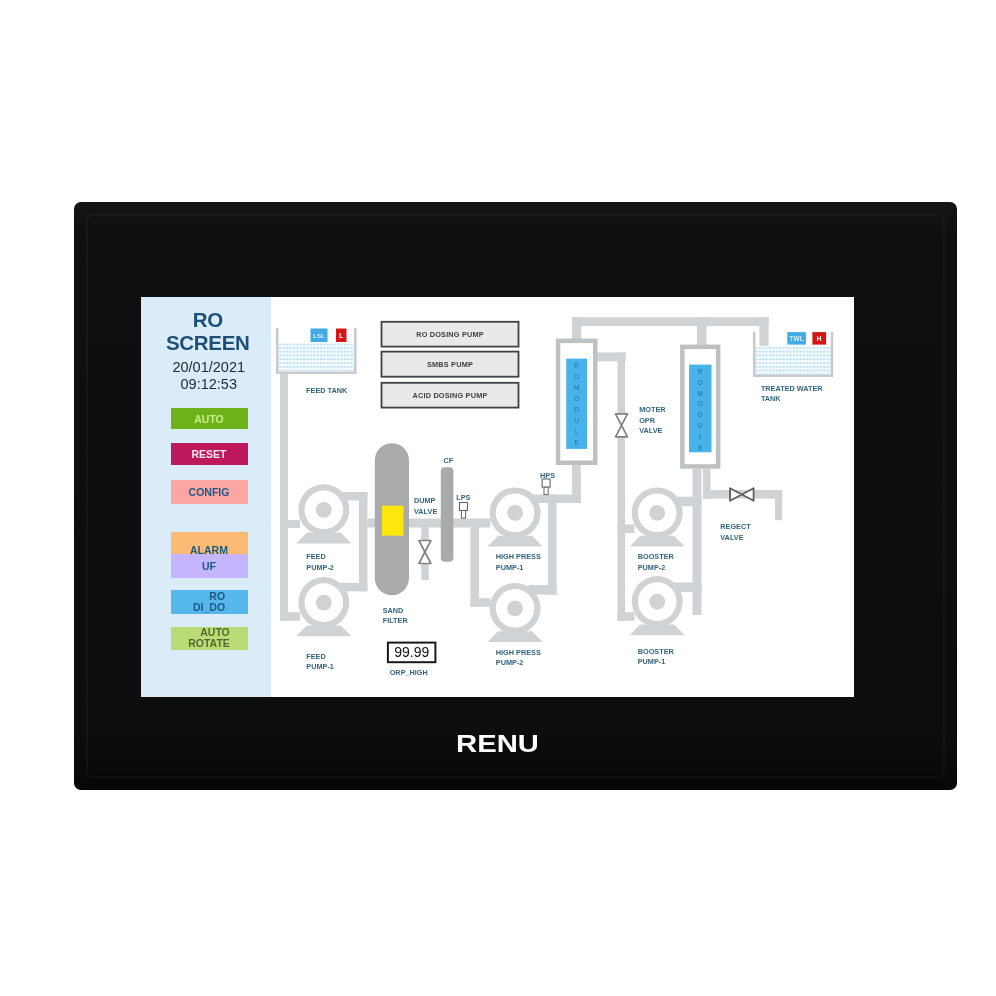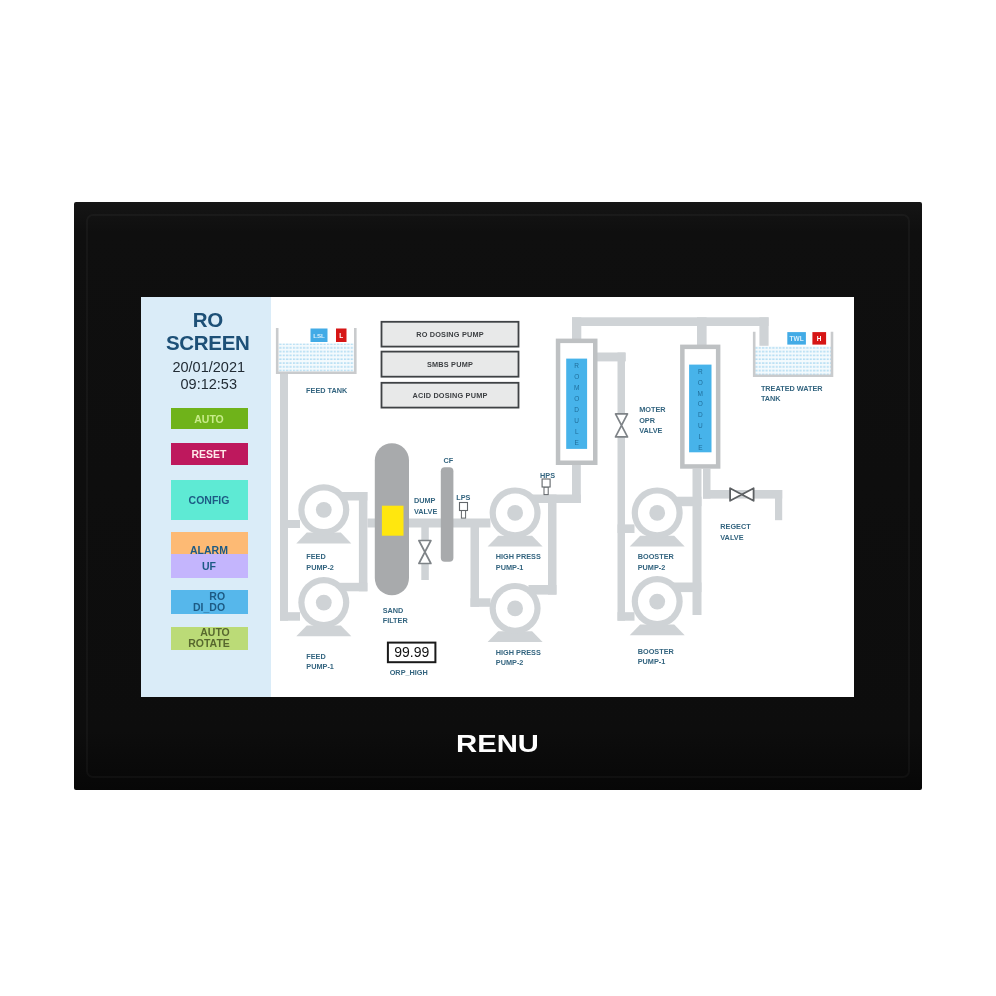--- a/index.html
+++ b/index.html
@@ -1,21 +1,21 @@
 <!DOCTYPE html>
 <html><head>
 <meta charset="utf-8">
 <style>
   html,body{margin:0;padding:0;}
   body{width:996px;height:996px;background:#ffffff;position:relative;
        font-family:"Liberation Sans", sans-serif;overflow:hidden;}
   .abs{position:absolute;}
   .bezel{position:absolute;left:74px;top:202px;width:848px;height:588px;
          background:linear-gradient(180deg,#151515 0%,#0f0f0f 5%,#0d0d0d 90%,#070707 100%);
-         border-radius:2px;}
+         border-radius:7px;padding-left:35px;}
   .ridge{position:absolute;left:12px;top:12px;right:12px;bottom:12px;
          border:2px solid rgba(255,255,255,0.035);border-radius:7px;}
   .screen{position:absolute;left:67px;top:95px;width:713px;height:400px;background:#ffffff;overflow:hidden;}
   .sidebar{position:absolute;left:0;top:0;width:129.5px;height:400px;background:#daecf8;}
   .sb-title{position:absolute;left:2px;top:11px;width:129.5px;text-align:center;
             font-size:20.5px;font-weight:bold;color:#1d5077;line-height:23px;letter-spacing:-0.3px;}
   .sb-date{position:absolute;left:3px;top:62px;width:129.5px;text-align:center;
            font-size:14.5px;color:#222c35;line-height:17px;}
   .btn{position:absolute;left:29.5px;width:77px;text-align:right;
        font-weight:bold;font-size:10.5px;display:flex;align-items:center;justify-content:center;}
@@ -34,21 +34,21 @@
     <div class="sidebar"></div>
 
     <div class="sb-title">RO<br>SCREEN</div>
 
     <div class="sb-date">20/01/2021<br>09:12:53</div>
 
     <div class="btn" style="top:110.8px;height:21.6px;background:#6fb31a;color:#c8ec8a;">AUTO</div>
 
     <div class="btn" style="top:146.2px;height:22px;background:#be185d;color:#ffe9e9;">RESET</div>
 
-    <div class="btn" style="top:182.5px;height:40px;background:#5eead4;color:#1d5a84;">CONFIG</div>
+    <div class="btn" style="top:182.5px;height:24px;background:#fca5a5;color:#1d5a84;">CONFIG</div>
 
     <div class="btn" style="top:235px;height:36px;background:#fdba74;color:#1d5a84;">ALARM</div>
 
     <div class="btn" style="top:257px;height:24px;background:#c4b5fd;color:#1d5a84;">UF</div>
 
     <div class="btn" style="top:293.3px;height:24px;background:#56b7eb;color:#1d5a84;line-height:11px;">RO<br>DI_DO</div>
 
     <div class="btn" style="top:329.6px;height:23px;background:#bbdb77;color:#57682e;line-height:11px;">AUTO<br>ROTATE</div>
 
     <svg class="abs" style="left:129.5px;top:0;" width="584" height="400" viewBox="270.5 297 584 400">

